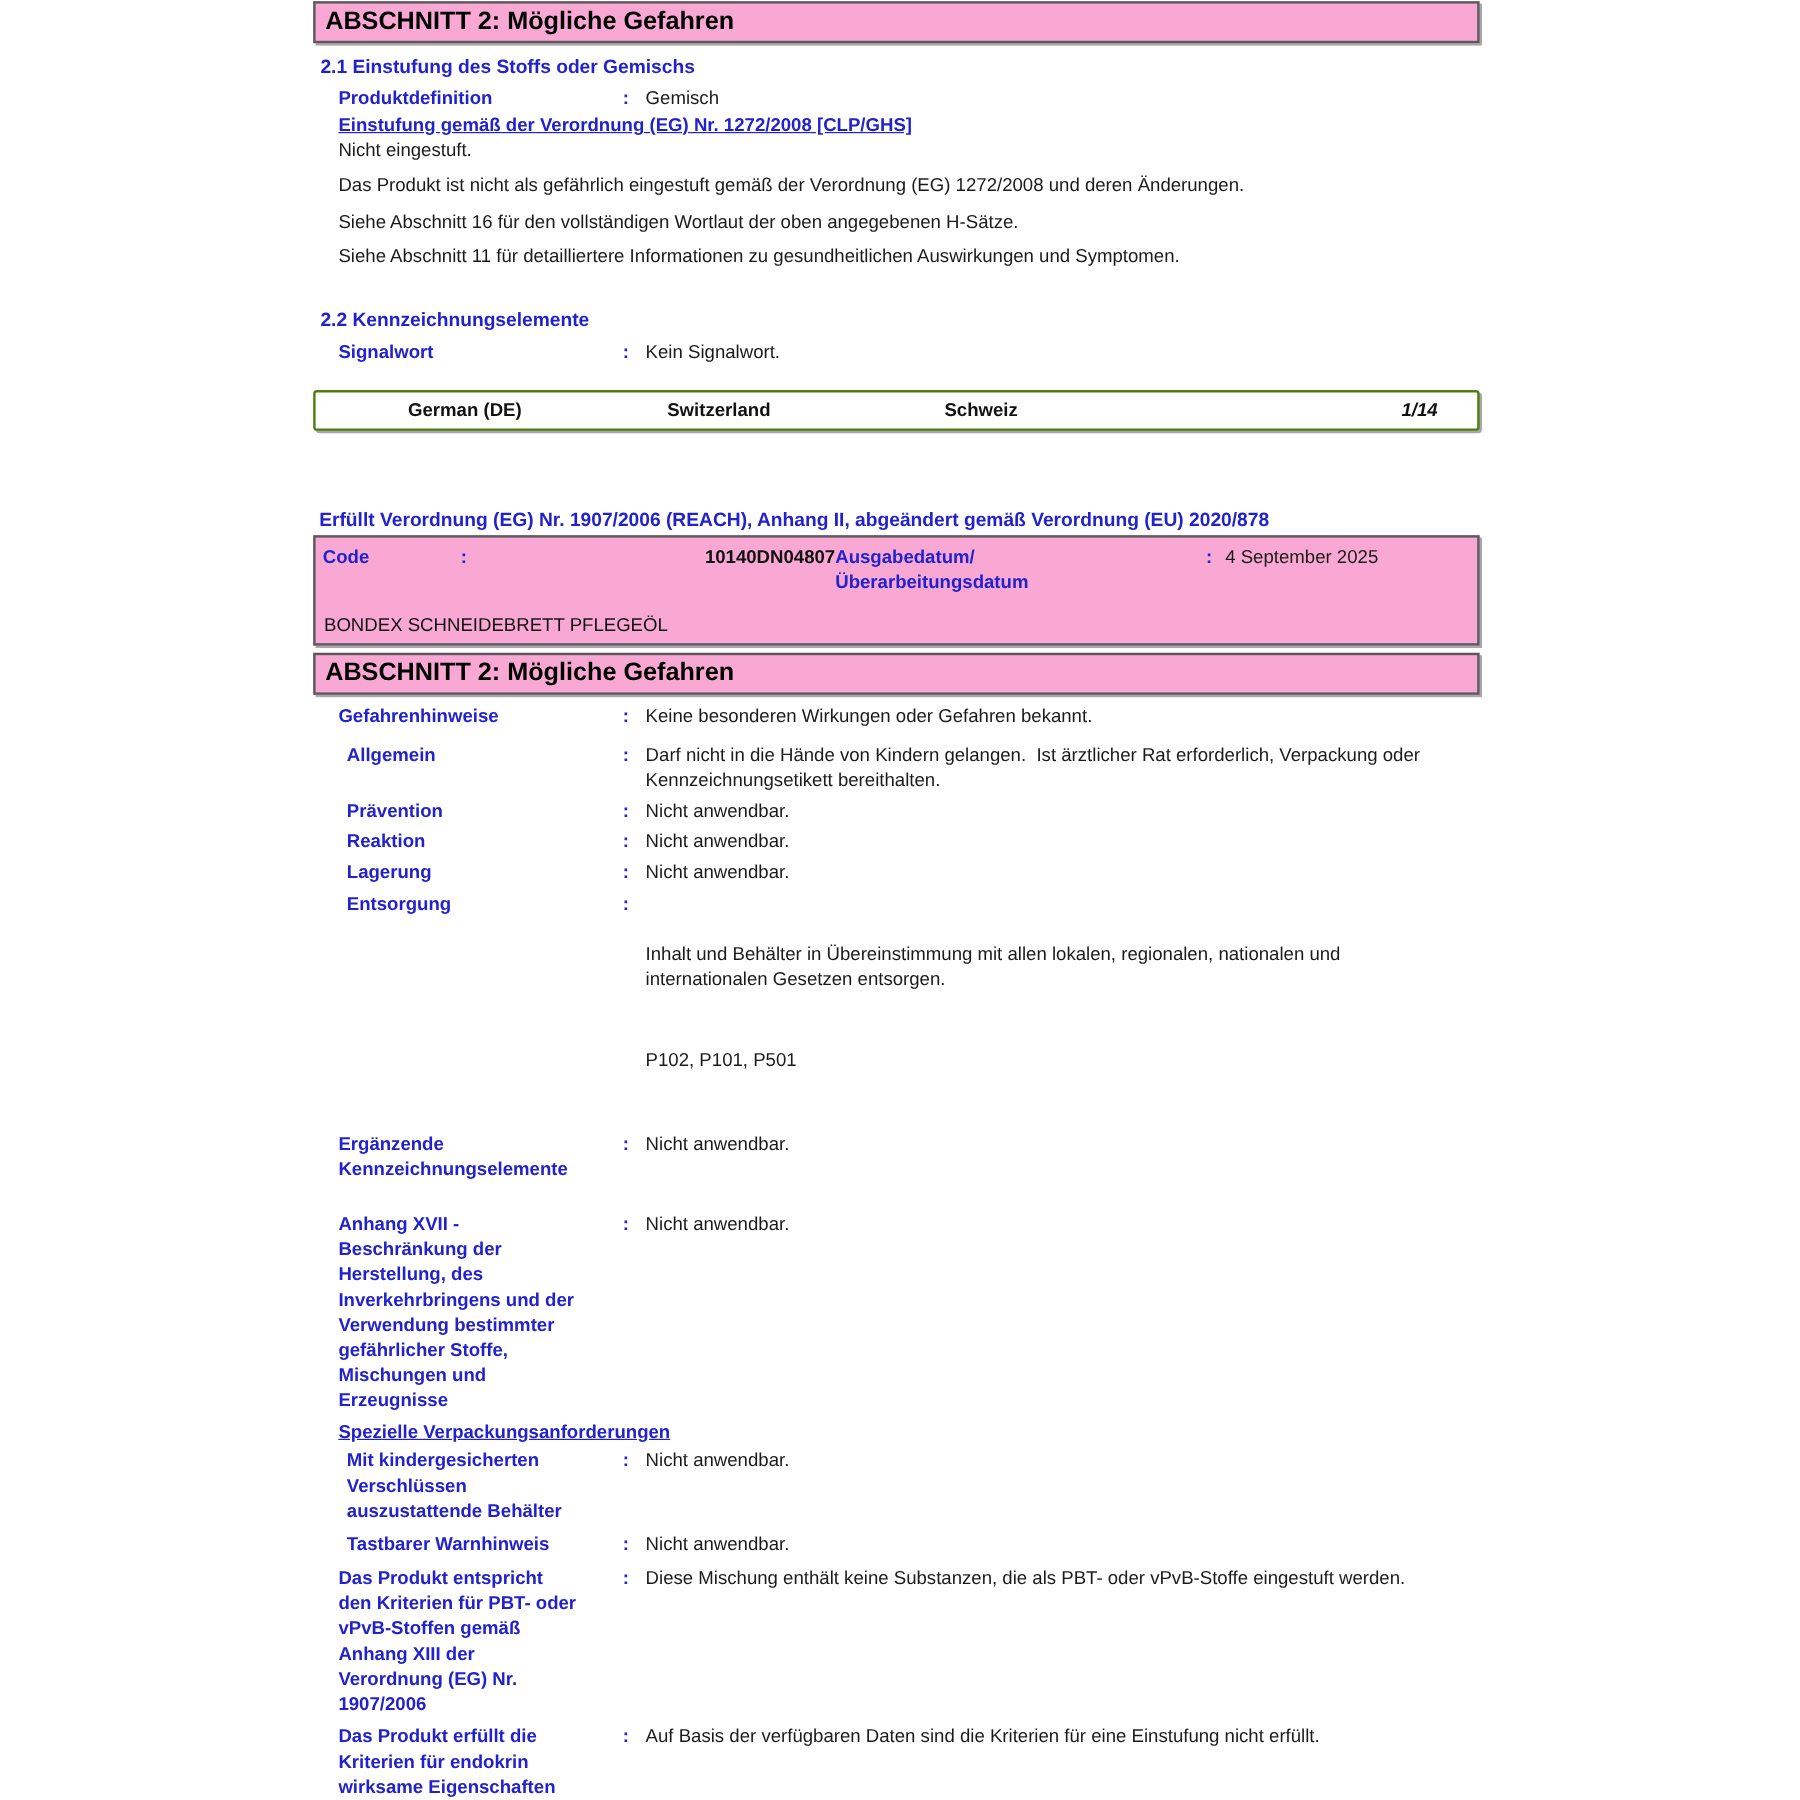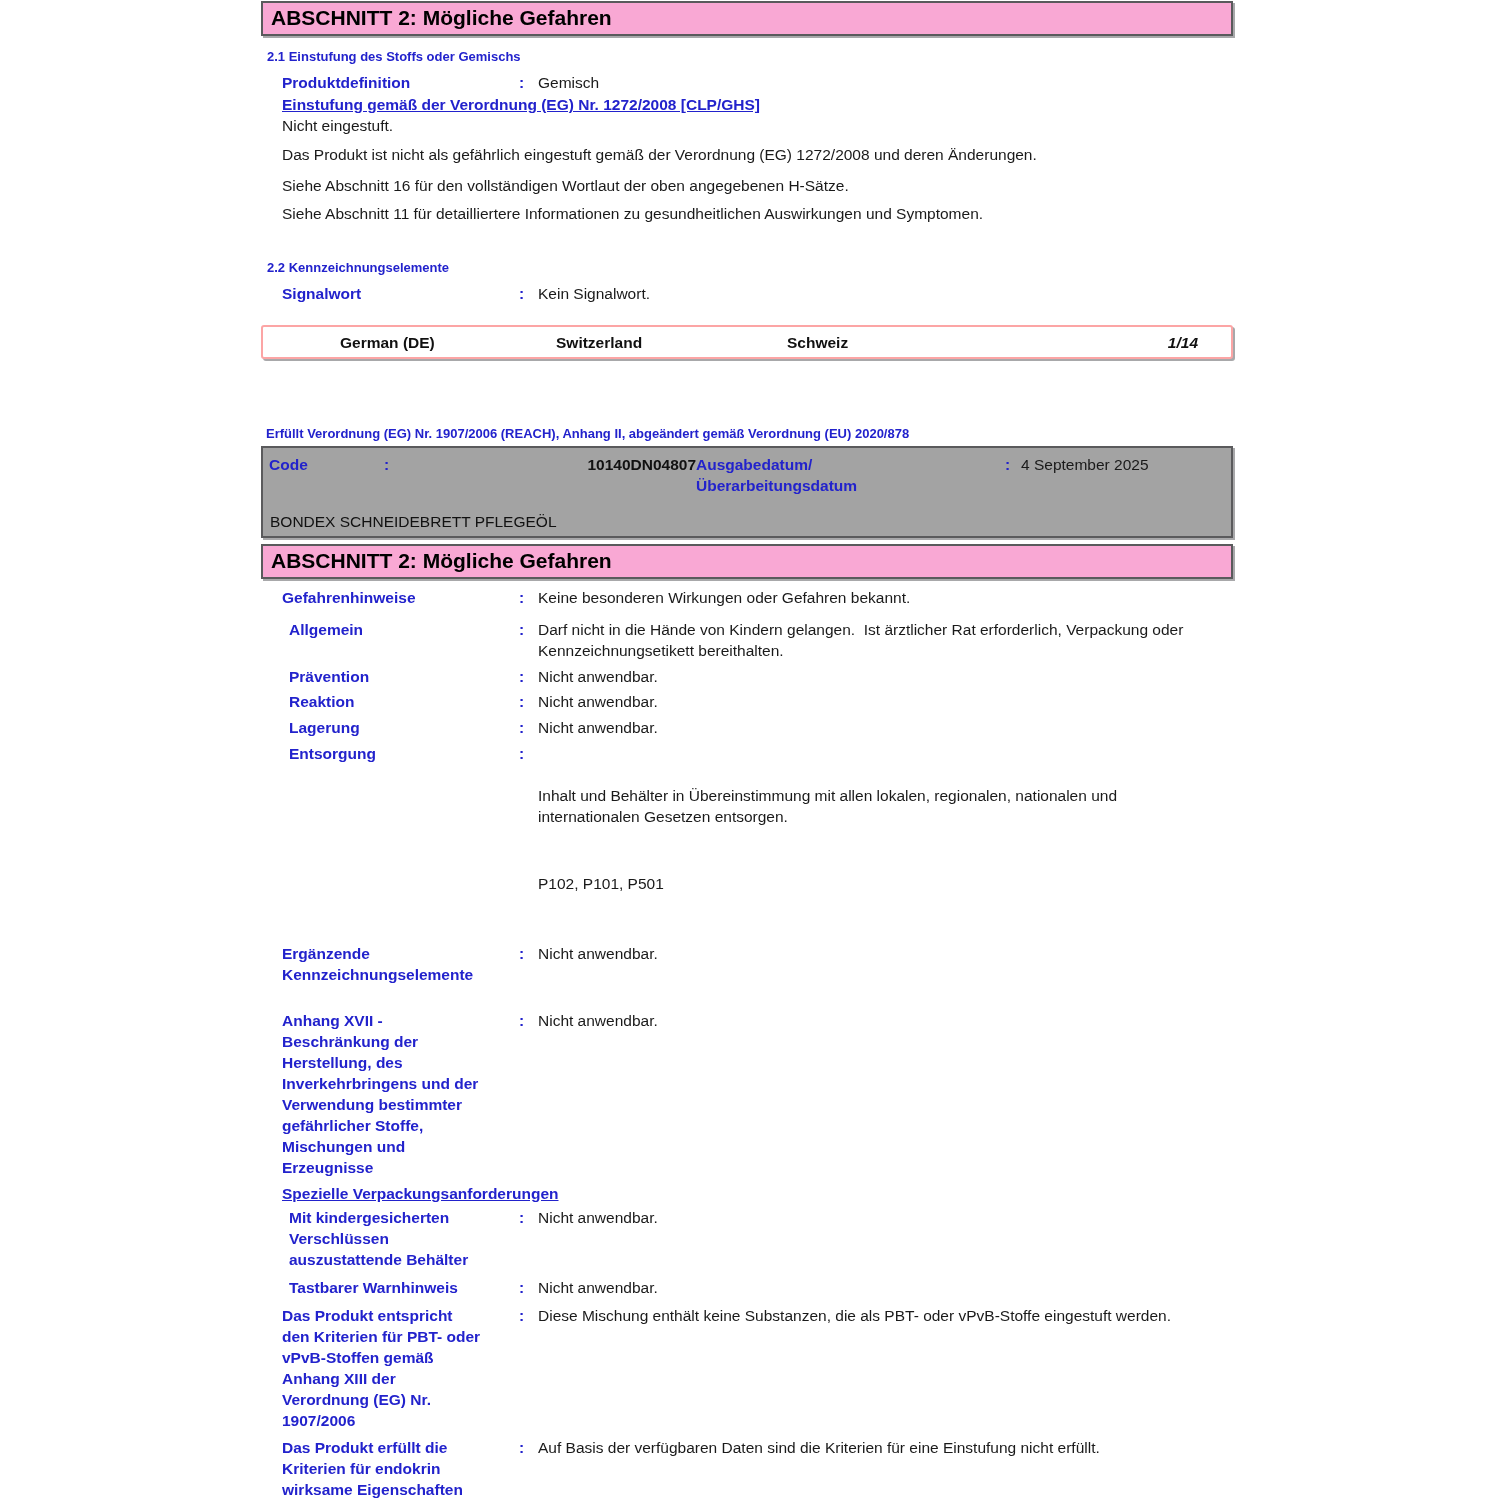--- a/index.html
+++ b/index.html
@@ -13,21 +13,21 @@
 
   .section-box{
     border:2px solid #5a5a5c;
     box-shadow:2px 2px 0 #a8a8aa;
     background:#f9a8d4;
     padding:3px 8px 4px 8px;
     font-size:21px;font-weight:bold;color:#000;line-height:24px;
   }
 
   .h-sub{
-    color:#2222cc;font-weight:bold;font-size:13px;line-height:21px;
+    color:#2222cc;font-weight:bold;font-size:16px;line-height:21px;
     padding-left:6px;
   }
 
   .plain{padding-left:21px;}
 
   .link-line{
     padding-left:21px;color:#2222cc;font-weight:bold;
     text-decoration:underline;
   }
 
@@ -36,36 +36,36 @@
     padding-left:21px;
   }
   .row.ind{padding-left:28px;grid-template-columns:230px 19px 1fr;}
   .lbl{color:#2222cc;font-weight:bold;max-width:202px;}
   .col{color:#2222cc;font-weight:bold;}
   .val{color:#1a1a1a;max-width:660px;white-space:pre-wrap;}
   .val-extra{margin-top:4px;}
 
   .footer-box{
     margin-top:21px;position:relative;height:30px;
-    border:2px solid #fca5a5;border-radius:3px;
+    border:2px solid #4d7c0f;border-radius:3px;
     box-shadow:2px 2px 0 #a8a8aa;background:#fff;
   }
   .footer-box span{
     position:absolute;top:50%;transform:translateY(-50%);
     font-weight:bold;color:#111;
   }
   .f-lang{left:77px;}
   .f-country{left:293px;}
   .f-region{left:524px;}
   .f-page{right:33px;font-style:italic;}
 
   .code-box{
     margin-top:2px;
     border:2px solid #5a5a5c;
-    box-shadow:2px 2px 0 #a8a8aa;background:#a3a3a3;
+    box-shadow:2px 2px 0 #a8a8aa;background:#f9a8d4;
     padding:6px 6px 4px 6px;
   }
   .code-grid{
     display:grid;
     grid-template-columns:115px 16px 296px 309px 16px 1fr;
   }
   .date-lbl{white-space:pre-line;}
   .product-name{
     font-weight:normal;color:#111;margin-top:15px;padding-left:1px;
   }

